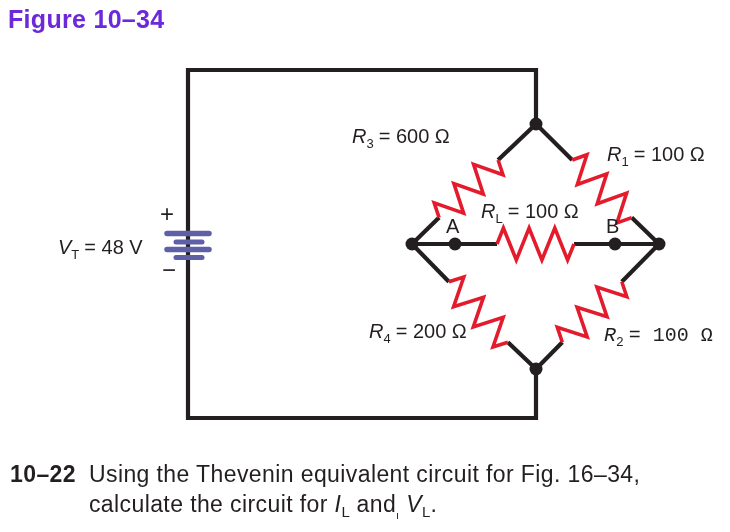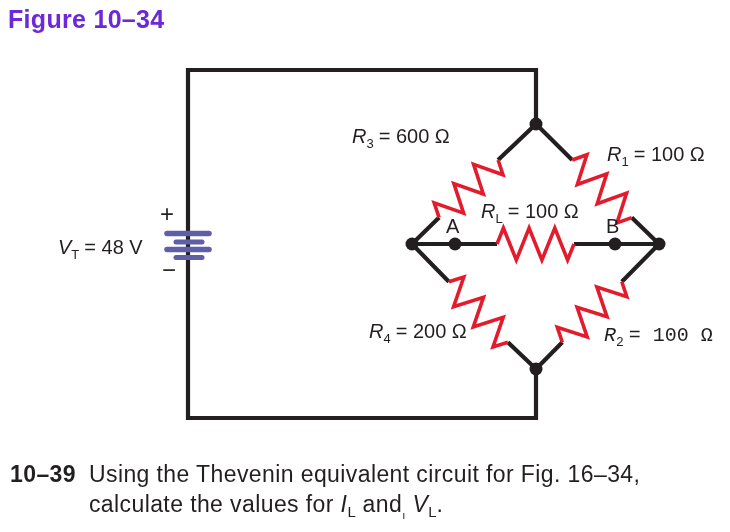--- a/index.html
+++ b/index.html
@@ -100,17 +100,17 @@
     <span class="sym">R</span><span class="sub">4</span><span class="val">= 200 Ω</span>
   </div>
   <div class="lbl" style="left:604px;top:326px;font-family:Liberation Mono, monospace;">
     <span class="sym">R</span><span class="sub">2</span><span class="val">= 100 Ω</span>
   </div>
 
   <div class="lbl node-lbl" style="left:446px;top:216px;">A</div>
   <div class="lbl node-lbl" style="left:606px;top:216px;">B</div>
 
   <div class="caption">
-    <span class="cap-num">10–39</span>
-    <p class="cap-text"><span>Using the Thevenin equivalent circuit for Fig. 16–34,</span><br><span>calculate the values for </span><span class="sym">I</span><span class="sub">L</span><span> and</span><span class="stray">ı</span><span class="sym"> V</span><span class="sub">L</span><span>.</span></p>
+    <span class="cap-num">10–22</span>
+    <p class="cap-text"><span>Using the Thevenin equivalent circuit for Fig. 16–34,</span><br><span>calculate the circuit for </span><span class="sym">I</span><span class="sub">L</span><span> and</span><span class="stray">ı</span><span class="sym"> V</span><span class="sub">L</span><span>.</span></p>
   </div>
 
 </div>
 
 </body></html>

